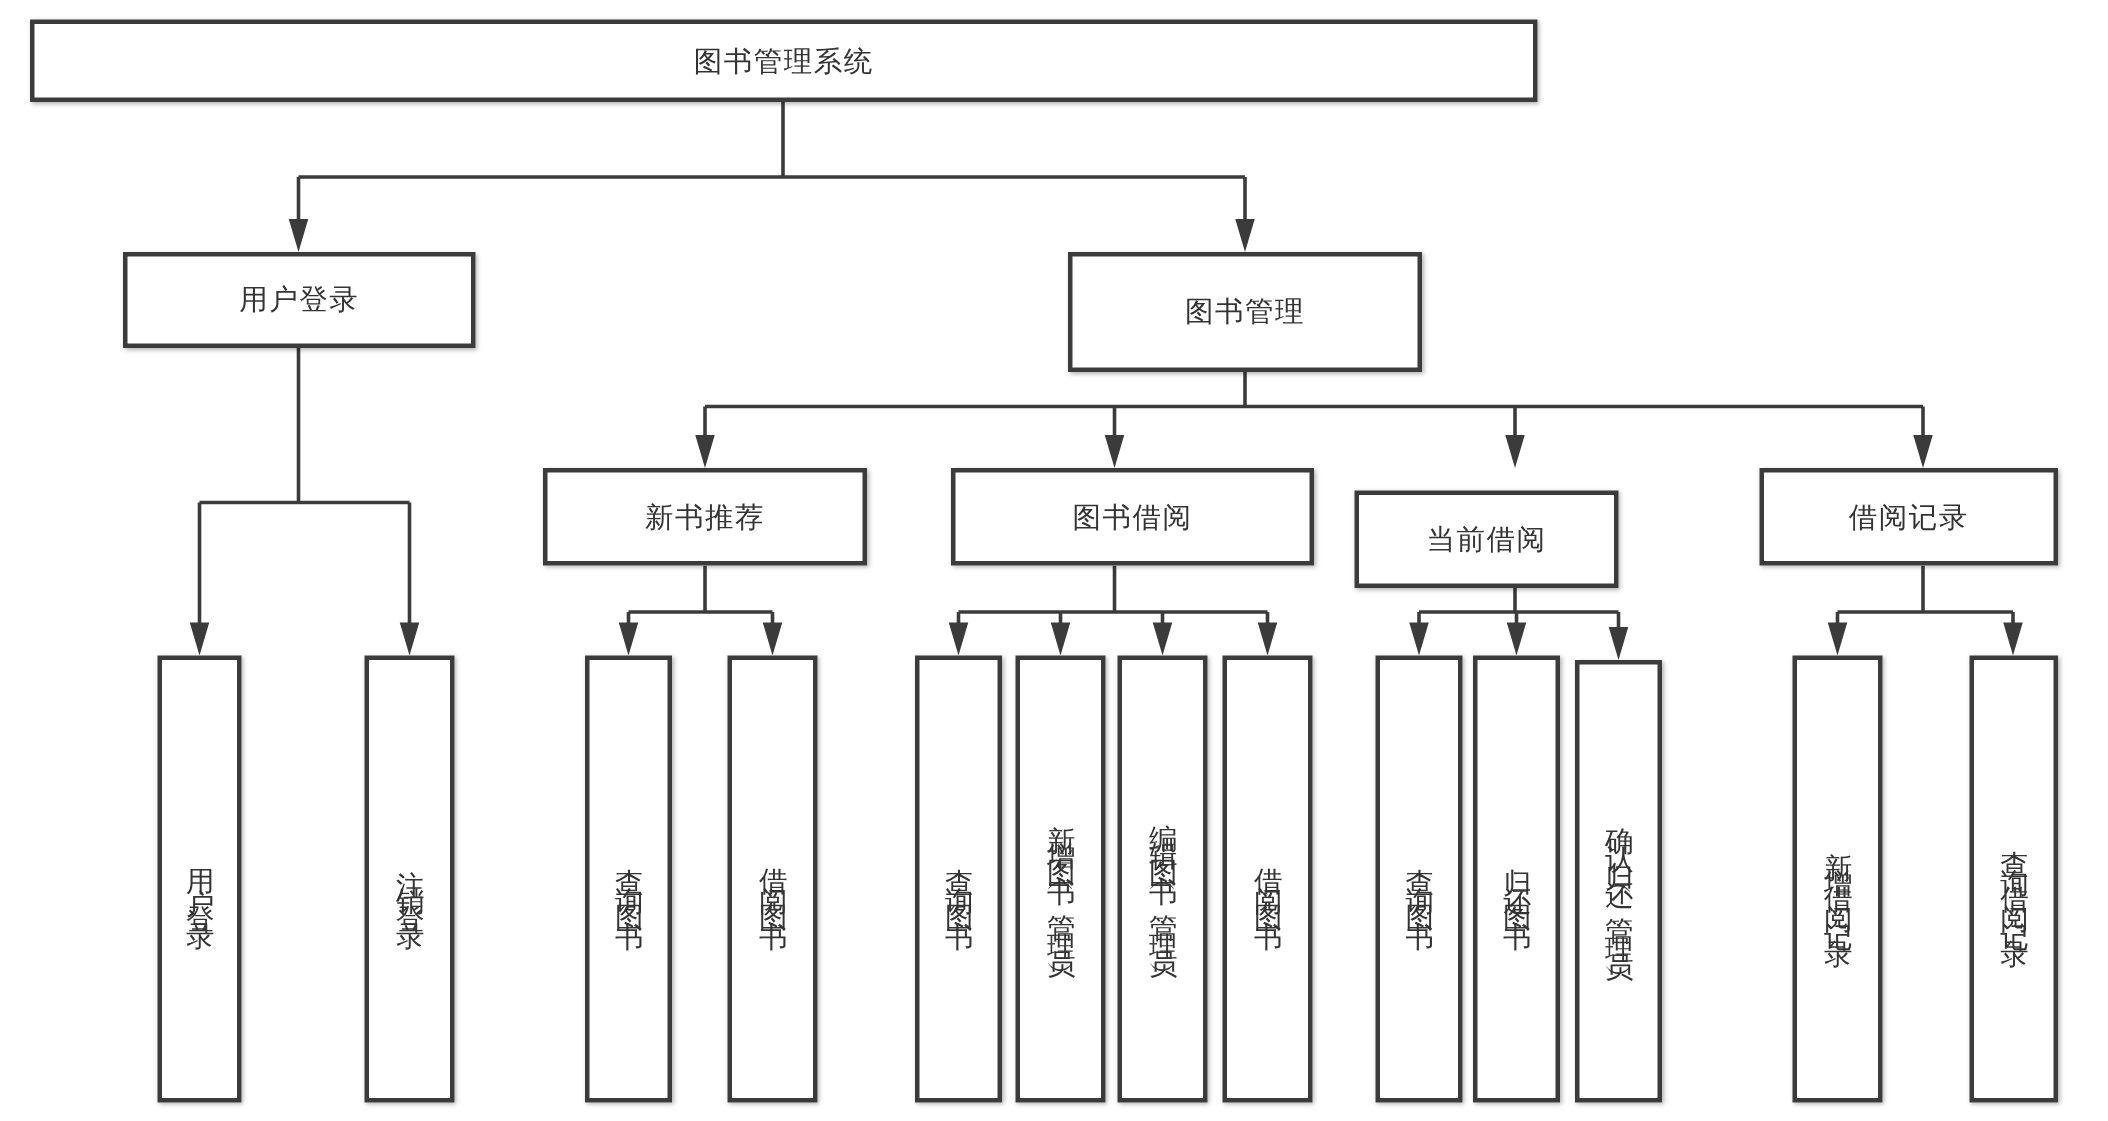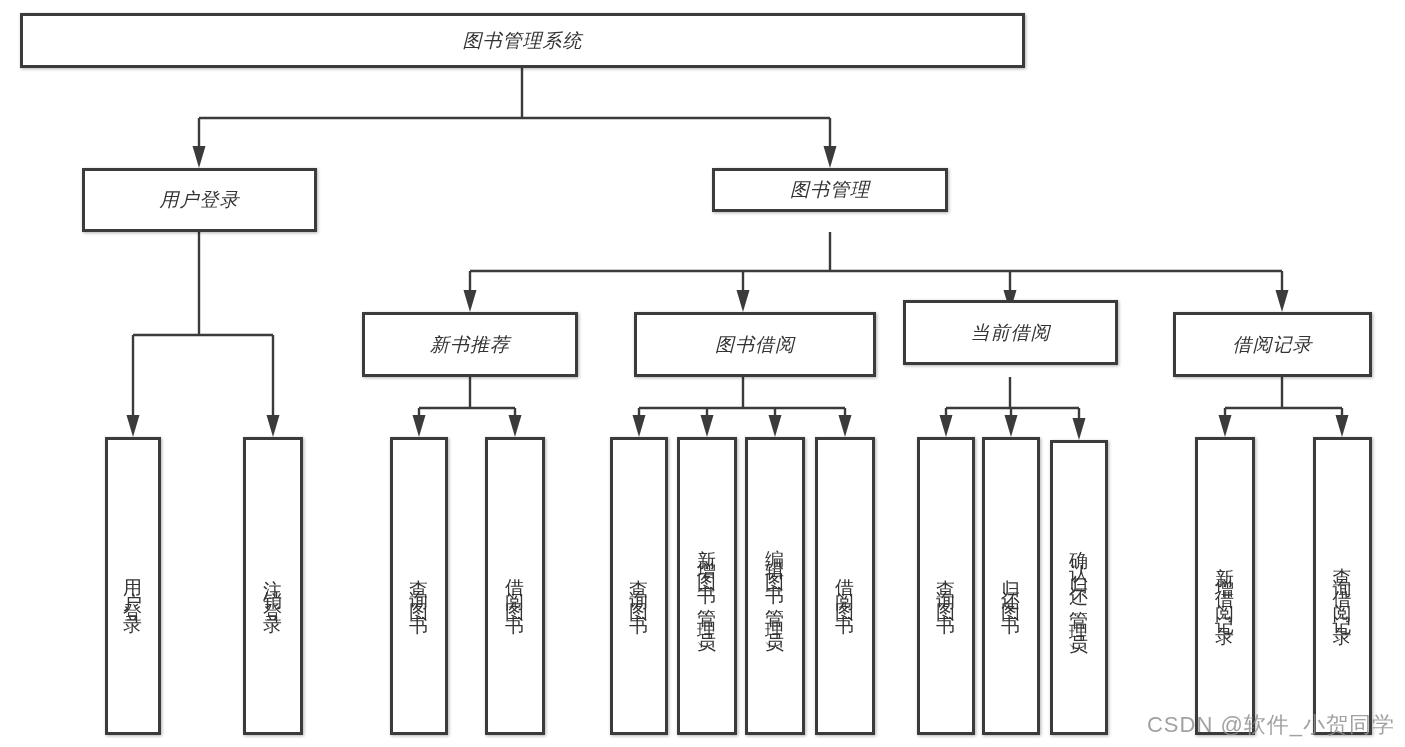--- a/index.html
+++ b/index.html
@@ -9,21 +9,21 @@
     font-family:"Liberation Sans","DejaVu Sans",sans-serif;
   }
   #wires{position:absolute;left:0;top:0;z-index:1;}
   .node{
     position:absolute;z-index:2;box-sizing:border-box;
     background:#ffffff;border:3px solid #3b3b3b;
     box-shadow:1px 1px 3px rgba(0,0,0,0.30);
     display:flex;align-items:center;justify-content:center;
     color:#333333;font-size:19px;font-weight:500;
   }
-  .node.h span{letter-spacing:1px;white-space:nowrap;font-style:italic;}
+  .node.h span{letter-spacing:1px;white-space:nowrap;}
   .node.v span{
     writing-mode:vertical-rl;text-orientation:mixed;
     letter-spacing:12px;line-height:1;white-space:nowrap;
     padding-top:4px;
   }
   #watermark{
     position:absolute;z-index:3;right:10px;top:710px;
     font-size:22px;letter-spacing:1px;white-space:nowrap;
     color:rgba(145,145,145,0.85);
   }
@@ -88,31 +88,31 @@
       <polygon points="1335.5,415 1348.5,415 1342,437" fill="#3b3b3b"></polygon>
     </svg>
 
   <div class="node h" style="left:20px;top:13px;width:1005px;height:55px">
     <span>图书管理系统</span>
   </div>
 
   <div class="node h" style="left:82px;top:168px;width:235px;height:64px">
     <span>用户登录</span>
   </div>
-  <div class="node h" style="left:712px;top:168px;width:236px;height:44px">
+  <div class="node h" style="left:712px;top:168px;width:236px;height:80px">
     <span>图书管理</span>
   </div>
 
   <div class="node h" style="left:362px;top:312px;width:216px;height:65px">
     <span>新书推荐</span>
   </div>
   <div class="node h" style="left:634px;top:312px;width:242px;height:65px">
     <span>图书借阅</span>
   </div>
-  <div class="node h" style="left:903px;top:300px;width:215px;height:65px">
+  <div class="node h" style="left:903px;top:327px;width:176px;height:65px">
     <span>当前借阅</span>
   </div>
   <div class="node h" style="left:1173px;top:312px;width:199px;height:65px">
     <span>借阅记录</span>
   </div>
 
   <div class="node v" style="left:105px;top:437px;width:56px;height:298px">
     <span>用户登录</span>
   </div>
   <div class="node v" style="left:243px;top:437px;width:60px;height:298px">
@@ -149,14 +149,13 @@
     <span>确认归还（管理员）</span>
   </div>
 
   <div class="node v" style="left:1195px;top:437px;width:60px;height:298px">
     <span>新增借阅记录</span>
   </div>
   <div class="node v" style="left:1313px;top:437px;width:59px;height:298px">
     <span>查询借阅记录</span>
   </div>
 
-  <div id="watermark">CSDN @软件_小贺同学</div>
 </div>
 
 </body></html>

